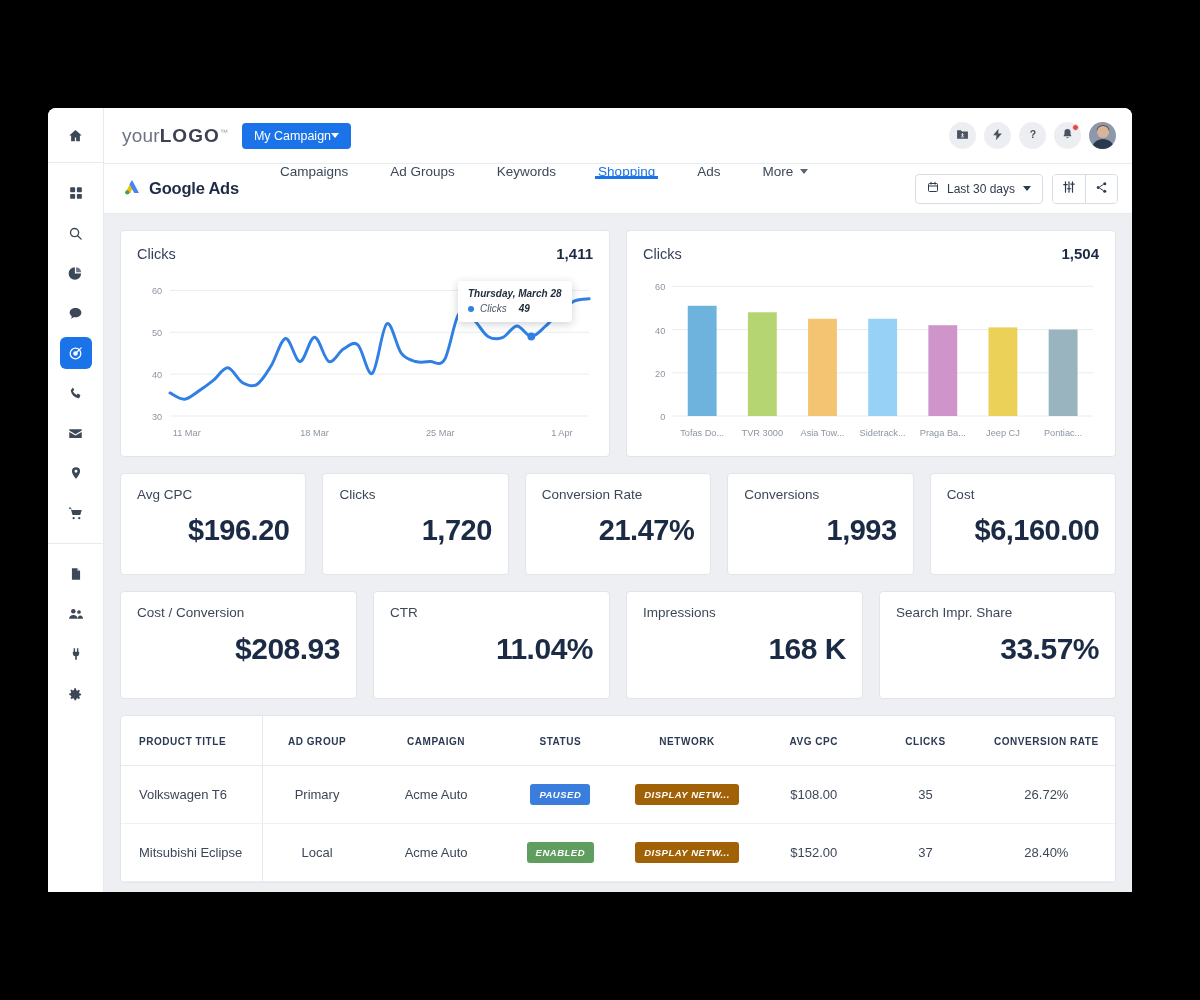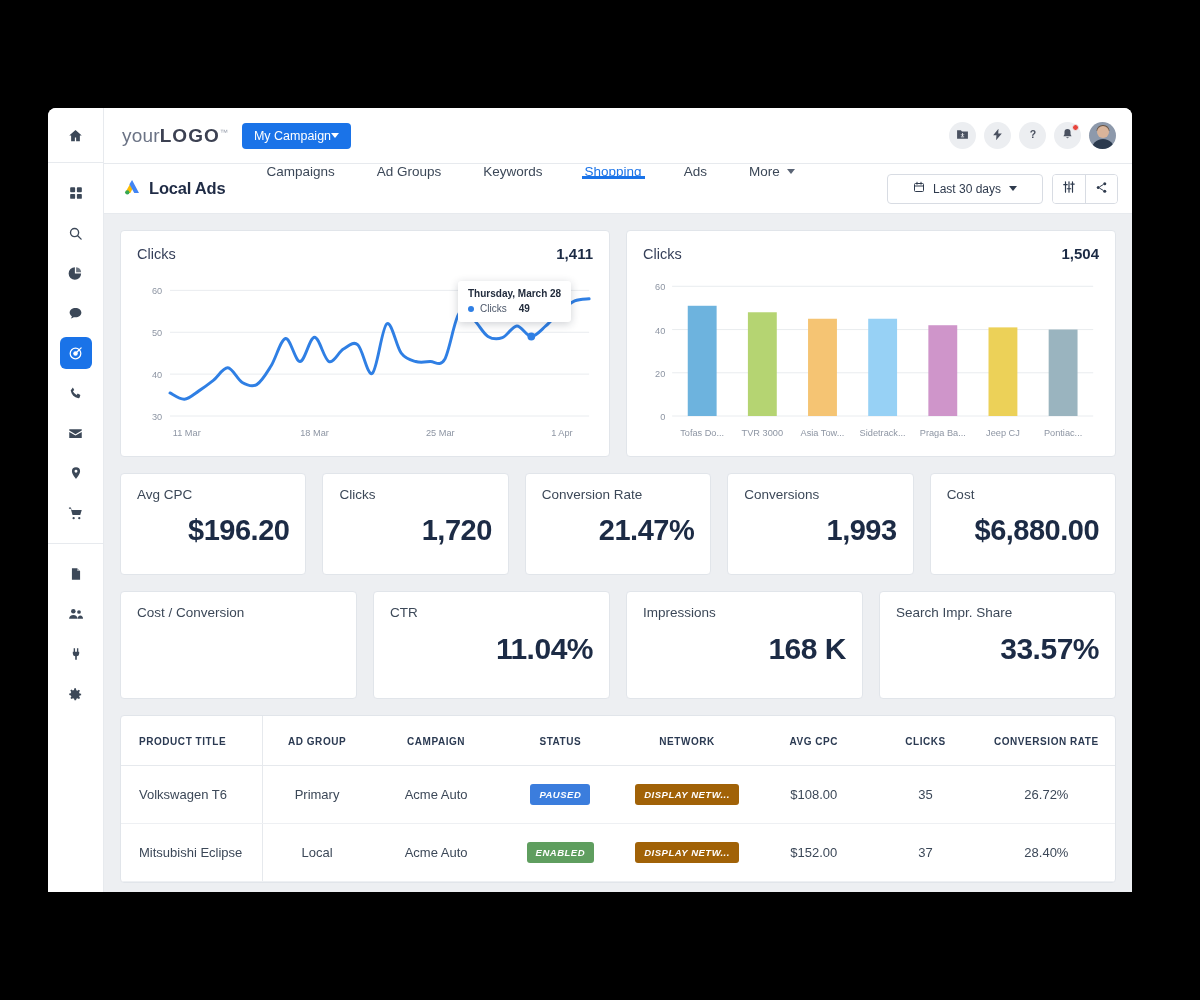--- a/index.html
+++ b/index.html
@@ -139,21 +139,21 @@
   .tab.active { color: #1a73e8; }
   .tab.active::after {
     content: ""; position: absolute;
     left: 12px; right: 12px; bottom: 0; height: 3px;
     background: #1a73e8;
   }
   .tab .caret-down { margin-left: 7px; border-top-color: #5a6475; }
   .nav-spacer { flex: 1; }
   .nav-right { display: flex; align-items: center; gap: 9px; }
   .date-btn {
-    height: 30px; padding: 0 25px;
+    height: 30px; padding: 0 11px;
     border: 1px solid #d8dce3; border-radius: 4px;
     background: #fff; color: #2e3a4d;
     font-size: 12px; font-family: "Liberation Sans", sans-serif;
     display: flex; align-items: center; gap: 8px; cursor: pointer; margin-left: 40px;
   }
   .seg {
     display: flex; height: 30px;
     border: 1px solid #d8dce3; border-radius: 4px; overflow: hidden;
   }
   .seg > div {
@@ -422,21 +422,21 @@
 
     <div class="navbar">
       <div class="ga-brand">
         <span>
           <svg width="20" height="20" viewBox="0 0 24 24">
             <path d="M3.6 19.2 9.5 8.8l3.1 5.3-2.6 5.1z" fill="#fbbc04"></path>
             <path d="M12.1 3.6 20.4 19.2h-5.7L8.9 8.6z" fill="#4285f4"></path>
             <circle cx="6.4" cy="18.4" r="2.6" fill="#34a853"></circle>
           </svg>
         </span>
-        <span class="ga-name">Local Ads</span>
+        <span class="ga-name">Google Ads</span>
       </div>
 
       <div class="tabs">
         <div class="tab">
             <span>Campaigns</span>
           </div>
         <div class="tab">
             <span>Ad Groups</span>
           </div>
         <div class="tab">
@@ -516,21 +516,21 @@
                 <line x1="34" y1="16.375" x2="466" y2="16.375" stroke="#e9ecef" stroke-width="1"></line>
                 <text x="26" y="20.375" text-anchor="end" font-size="9.5" fill="#8d95a3" font-family="Liberation Sans, sans-serif">60</text>
                 <path d="M34,118.96875 C36.48275862068965,120.015625 43.93103448275862,125.59895833333333 48.89655172413793,125.25 C53.86206896551724,124.90104166666667 58.82758620689655,120.015625 63.79310344827586,116.875 C68.75862068965517,113.734375 73.72413793103448,110.24479166666667 78.6896551724138,106.40625 C83.65517241379311,102.56770833333333 88.6206896551724,93.49479166666667 93.58620689655172,93.84375 C98.55172413793103,94.19270833333333 103.51724137931035,105.70833333333333 108.48275862068967,108.5 C113.44827586206898,111.29166666666667 118.41379310344828,113.38541666666667 123.37931034482759,110.59375 C128.3448275862069,107.80208333333333 133.31034482758622,99.42708333333333 138.27586206896552,91.75 C143.24137931034483,84.07291666666667 148.20689655172413,65.22916666666667 153.17241379310343,64.53125 C158.13793103448273,63.833333333333336 163.1034482758621,87.771875 168.0689655172414,87.5625 C173.0344827586207,87.353125 178.00000000000003,63.275000000000006 182.96551724137933,63.275000000000006 C187.93103448275863,63.275000000000006 192.89655172413794,85.60833333333333 197.86206896551724,87.5625 C202.82758620689654,89.51666666666667 207.79310344827587,77.79166666666667 212.75862068965517,75 C217.72413793103448,72.20833333333333 222.6896551724138,66.76458333333333 227.6551724137931,70.8125 C232.6206896551724,74.86041666666667 237.58620689655174,102.77708333333332 242.55172413793105,99.2875 C247.51724137931035,95.79791666666667 252.48275862068965,53.225 257.44827586206895,49.875 C262.41379310344826,46.525 267.37931034482756,72.90625 272.34482758620686,79.1875 C277.31034482758616,85.46875 282.27586206896547,86.16666666666667 287.24137931034477,87.5625 C292.20689655172407,88.95833333333333 297.1724137931035,87.91145833333333 302.1379310344828,87.5625 C307.1034482758621,87.21354166666667 312.0689655172414,93.49479166666667 317.0344827586207,85.46875 C322,77.44270833333333 326.96551724137936,46.036458333333336 331.93103448275866,39.40625 C336.89655172413796,32.776041666666664 341.86206896551727,41.848958333333336 346.82758620689657,45.6875 C351.7931034482759,49.526041666666664 356.7586206896552,59.436458333333334 361.7241379310345,62.4375 C366.6896551724138,65.43854166666667 371.65517241379314,65.43854166666667 376.62068965517244,63.693749999999994 C381.58620689655174,61.94895833333333 386.55172413793105,52.178125 391.51724137931035,51.96875 C396.48275862068965,51.759375 401.44827586206895,62.4375 406.41379310344826,62.4375 C411.37931034482756,62.4375 416.3448275862069,56.15625 421.3103448275862,51.96875 C426.2758620689655,47.78125 431.2413793103448,41.5 436.2068965517241,37.3125 C441.17241379310343,33.125 446.1379310344828,28.9375 451.1034482758621,26.84375 C456.0689655172414,24.75 463.51724137931035,25.098958333333332 466,24.75" fill="none" stroke="#2f7fe4" stroke-width="3" stroke-linecap="round" stroke-linejoin="round"></path>
                 <circle cx="406.41379310344826" cy="62.4375" r="4" fill="#2f7fe4"></circle>
                 <text x="51.28" y="162" text-anchor="middle" font-size="9.5" fill="#8d95a3" font-family="Liberation Sans, sans-serif">11 Mar</text>
                 <text x="183.04" y="162" text-anchor="middle" font-size="9.5" fill="#8d95a3" font-family="Liberation Sans, sans-serif">18 Mar</text>
                 <text x="312.64" y="162" text-anchor="middle" font-size="9.5" fill="#8d95a3" font-family="Liberation Sans, sans-serif">25 Mar</text>
                 <text x="437.92" y="162" text-anchor="middle" font-size="9.5" fill="#8d95a3" font-family="Liberation Sans, sans-serif">1 Apr</text>
               </svg>
           </div>
-          <div class="tooltip" id="lineTooltip" style="left:337px; top:50px;">
+          <div class="tooltip" id="lineTooltip" style="left:337px; top:50px;font-style:italic;">
             <div class="tt-title">Thursday, March 28</div>
             <div class="tt-row">
               <span class="tt-dot"></span>
               <span class="tt-lbl">Clicks</span>
               <span class="tt-val">49</span>
             </div>
           </div>
         </div>
 
         <div class="card chart-card">
@@ -579,27 +579,28 @@
           <div class="card kpi">
             <div class="kpi-label">Conversion Rate</div>
             <div class="kpi-value">21.47%</div>
           </div>
           <div class="card kpi">
             <div class="kpi-label">Conversions</div>
             <div class="kpi-value">1,993</div>
           </div>
           <div class="card kpi">
             <div class="kpi-label">Cost</div>
-            <div class="kpi-value">$6,880.00</div>
+            <div class="kpi-value">$6,160.00</div>
           </div>
         </div>
 
       <div class="kpi-row four" id="kpiRow2">
           <div class="card kpi">
             <div class="kpi-label">Cost / Conversion</div>
+            <div class="kpi-value">$208.93</div>
           </div>
           <div class="card kpi">
             <div class="kpi-label">CTR</div>
             <div class="kpi-value">11.04%</div>
           </div>
           <div class="card kpi">
             <div class="kpi-label">Impressions</div>
             <div class="kpi-value">168 K</div>
           </div>
           <div class="card kpi">

